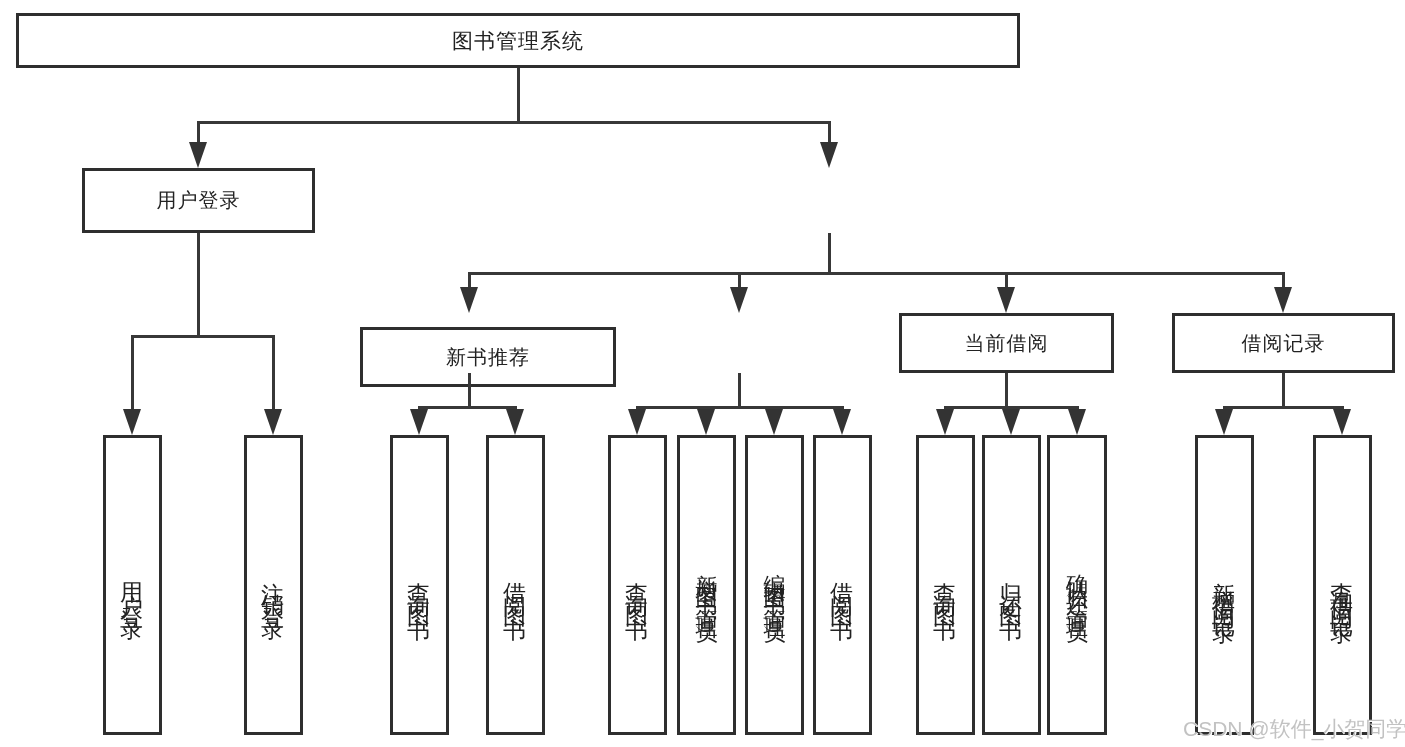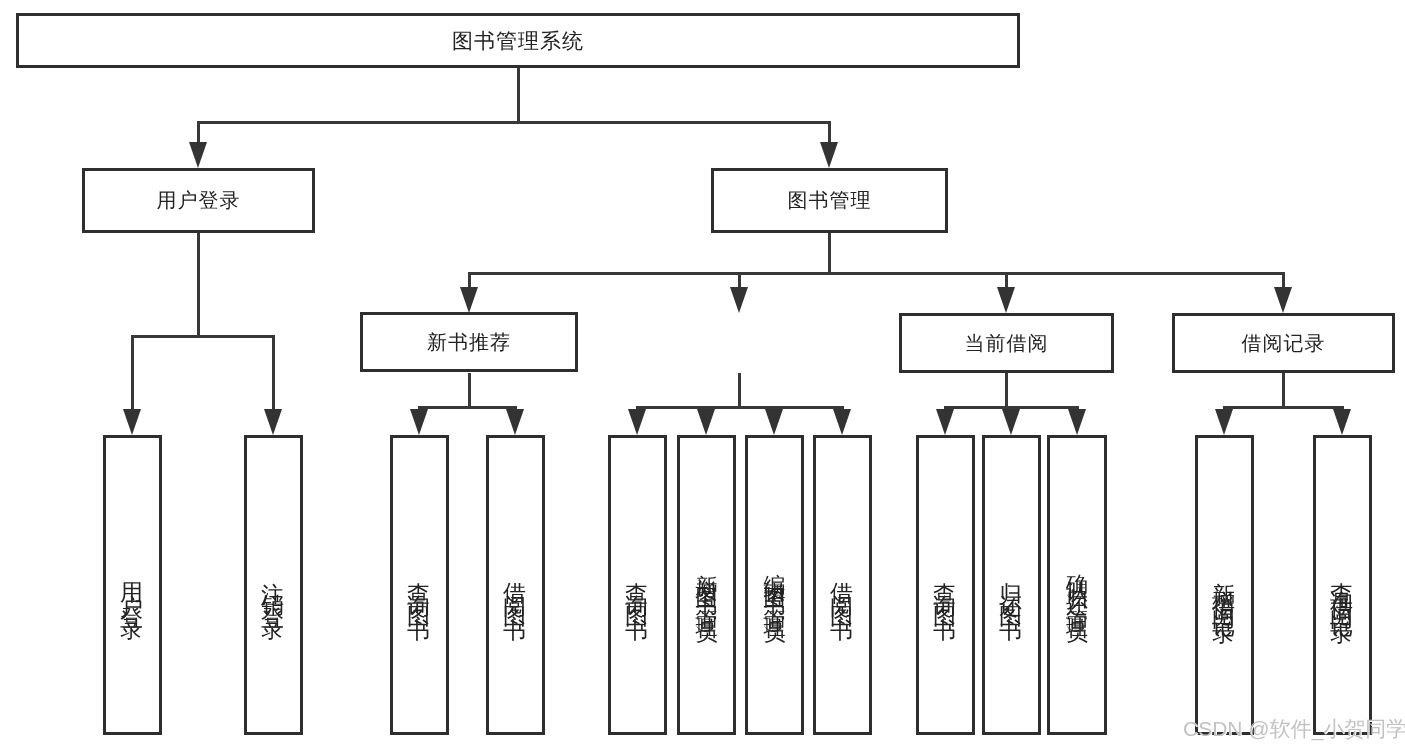--- a/index.html
+++ b/index.html
@@ -28,23 +28,22 @@
                color:#c2c2c2; text-shadow:1px 1px 0 #ffffff; white-space:nowrap; }
 </style>
 </head>
 <body>
 
 <div class="stage">
 
   <div class="box root" style="left:16px; top:13px; width:1004px; height:55px;">图书管理系统</div>
 
   <div class="box" style="left:82px; top:168px; width:233px; height:65px;">用户登录</div>
-  <div class="box" style="left:711px; top:168px; width:237px; height:65px;">图书管理</div>
 
-  <div class="box" style="left:360px; top:312px; width:218px; height:60px;">新书推荐</div>
+  <div class="box" style="left:360px; top:327px; width:256px; height:60px;">新书推荐</div>
   <div class="box" style="left:899px; top:313px; width:215px; height:60px;">当前借阅</div>
   <div class="box" style="left:1172px; top:313px; width:223px; height:60px;">借阅记录</div>
 
   <div class="box leaf" style="left:103px;">用户登录</div>
   <div class="box leaf" style="left:244px;">注销登录</div>
 
   <div class="box leaf" style="left:390px;">查询图书</div>
   <div class="box leaf" style="left:486px;">借阅图书</div>
 
   <div class="box leaf" style="left:608px;">查询图书</div>

